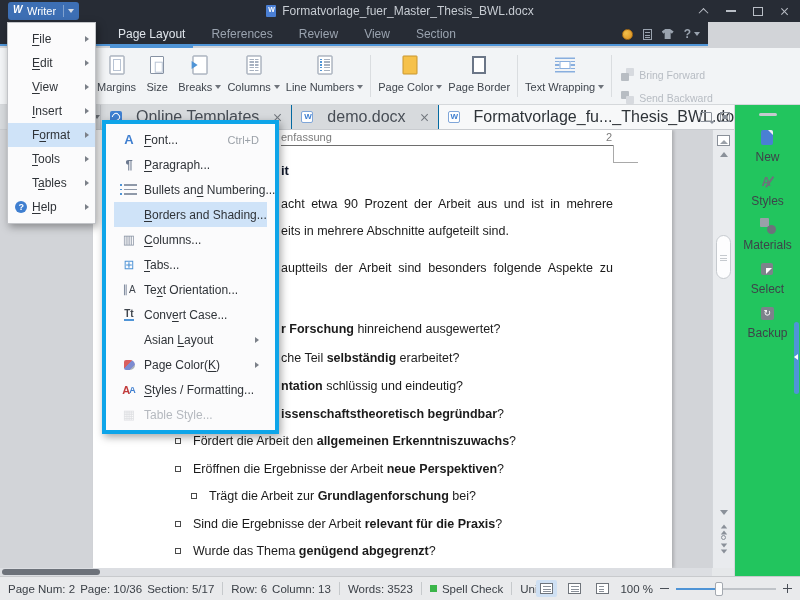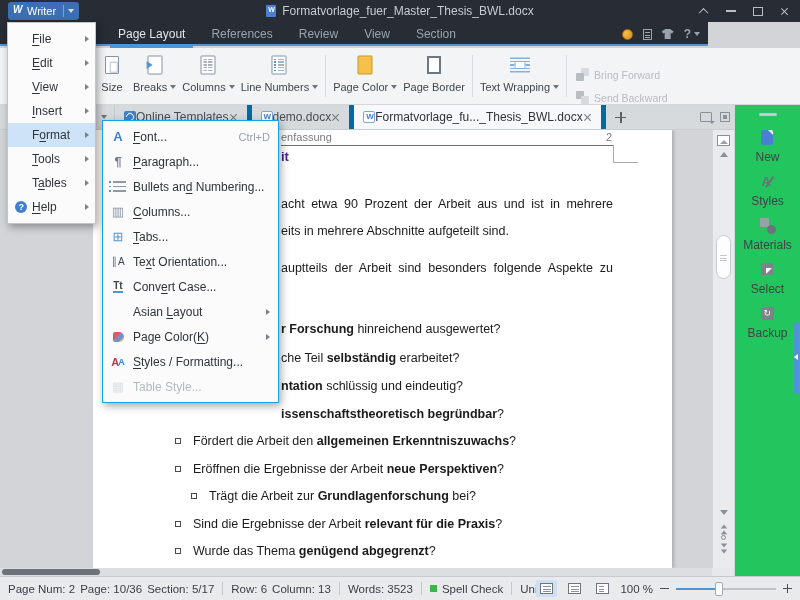--- a/index.html
+++ b/index.html
@@ -81,21 +81,21 @@
   .sicon::before,.sicon::after{content:"";position:absolute;box-sizing:border-box}
   .bring-forward-icon::before{right:0;top:0;width:8px;height:8px;background:#c9cdd3;border-radius:1px}
   .bring-forward-icon::after{left:0;bottom:0;width:8px;height:8px;background:#9aa0a8;border-radius:1px}
   .send-backward-icon::before{left:0;top:0;width:8px;height:8px;background:#9aa0a8;border-radius:1px}
   .send-backward-icon::after{right:0;bottom:0;width:8px;height:8px;background:#c9cdd3;border-radius:1px}
 
   
   #tabbar{position:absolute;left:0;top:105px;width:734px;height:25px;background:#d7dadd;display:flex;align-items:stretch;border-bottom:1px solid #c9ccd0}
   #tab-caret{margin-left:94px;width:21px;display:flex;align-items:center;justify-content:center;border-right:1px solid #c5c8cc}
   #doc-tabs{display:flex;align-items:stretch}
-  .dtab{display:flex;align-items:center;gap:0;padding:0 9px;font-size:12px;color:#474d55;border-right:5px solid #0369a1;white-space:nowrap}
+  .dtab{display:flex;align-items:center;gap:14px;padding:0 9px;font-size:16px;color:#474d55;border-right:1px solid #0369a1;white-space:nowrap}
   .dtab.active{background:#f7f8f9;color:#2e3338}
   .dticon{width:12px;height:12px;position:relative;flex:none;border-radius:2px}
   .template-icon{background:#3f7fd0}
   .template-icon::after{content:"";position:absolute;left:2px;top:2px;width:6px;height:6px;border:1.5px solid #fff;border-radius:50%;border-bottom-color:transparent;transform:rotate(45deg)}
   .docx-icon{background:#fff;border:1px solid #7fa6d9}
   .docx-icon::after{content:"W";position:absolute;left:2px;top:0px;color:#3f7fd0;font-size:8px;font-weight:bold}
   .dtab-plus{width:30px;display:flex;align-items:center;justify-content:center}
   .plus-icon{width:11px;height:11px;position:relative}
   .plus-icon::before{content:"";position:absolute;left:5px;top:0;width:1.4px;height:11px;background:#5a6067}
   .plus-icon::after{content:"";position:absolute;top:5px;left:0;width:11px;height:1.4px;background:#5a6067}
@@ -105,21 +105,21 @@
   .fly-icon2::after{content:"";position:absolute;left:2px;top:2px;width:4px;height:4px;background:#8a9099}
 
   
   #canvas{position:absolute;left:0;top:130px;width:712px;height:438px;background:#d2d4d8;overflow:hidden}
   #page{position:absolute;left:93px;top:0;width:579px;height:438px;background:#fff;box-shadow:2px 0 3px rgba(0,0,0,.18)}
   #doc-header-left{position:absolute;left:281px;top:1px;font-size:11px;color:#7b7b7b}
   #doc-header-page{position:absolute;left:592px;top:1px;width:20px;text-align:right;font-size:11px;color:#7b7b7b}
   #doc-header-rule{position:absolute;left:281px;top:15px;width:332px;height:1px;background:#6e6e6e}
   #corner-v{position:absolute;left:613px;top:15px;width:1px;height:18px;background:#a9a9a9}
   #corner-h{position:absolute;left:613px;top:32px;width:25px;height:1px;background:#a9a9a9}
-  #doc-heading{position:absolute;left:281px;top:19px;font-size:13px;font-weight:bold;color:#4c1d95}
+  #doc-heading{position:absolute;left:281px;top:33px;font-size:13px;font-weight:bold;color:#0f172a}
   .doc-line{position:absolute;font-size:12.5px;color:#1b1b1b;white-space:nowrap;line-height:15px}
   .doc-line .b{font-weight:bold}
   .doc-line.justify{white-space:normal;width:332px;text-align:justify;height:17px;overflow:hidden}
   .jfill{display:inline-block;width:100%}
   .bullet-square{display:inline-block;width:6px;height:6px;border:1px solid #4a4a4a;margin-right:12px;vertical-align:1px}
 
   
   #vscroll{position:absolute;left:712px;top:130px;width:22px;height:438px;background:#e9ebee;border-left:1px solid #d3d6da}
   #vs-pic{position:absolute;left:4px;top:5px;width:13px;height:11px;border:1px solid #8a9099;background:#fff}
   #vs-pic::after{content:"";position:absolute;left:2px;top:4px;width:0;height:0;border-left:4px solid transparent;border-right:4px solid transparent;border-bottom:4px solid #9aa0a8}
@@ -182,22 +182,22 @@
   #main-menu{position:absolute;left:7px;top:22px;width:89px;background:#fbfbfc;border:1px solid #c2c4c8;
       box-shadow:2px 3px 8px rgba(0,0,0,.35);padding:4px 0;z-index:60}
   .mm-item{height:24px;display:flex;align-items:center;padding:0 6px 0 24px;font-size:12px;color:#2f3338;position:relative}
   .mm-item.hl{background:#cfe3f8}
   .mm-label{flex:1}
   .arrow-right{width:0;height:0;border-top:3.5px solid transparent;border-bottom:3.5px solid transparent;border-left:4px solid #7b8088;flex:none}
   .help-badge{position:absolute;left:7px;width:12px;height:12px;border-radius:50%;background:#3f7fd0}
   .help-badge::after{content:"?";position:absolute;left:3.5px;top:0.5px;color:#fff;font-size:9px;font-weight:bold}
   .mn{text-decoration:underline;text-underline-offset:1.5px}
 
-  #format-submenu{position:absolute;left:102px;top:120px;width:177px;background:#fbfbfc;border:1px solid #0ea5e9;
-      box-shadow:2px 3px 8px rgba(0,0,0,.35);padding:3px 0;z-index:61}
+  #format-submenu{position:absolute;left:102px;top:120px;width:177px;background:#fbfbfc;border:4px solid #0ea5e9;
+      box-shadow:2px 3px 8px rgba(0,0,0,.35);padding:3px 8px;z-index:61}
   .sm-item{height:25px;display:flex;align-items:center;padding:0 8px 0 6px;font-size:12px;color:#2f3338;gap:6px}
   .sm-item.hl{background:#cfe3f8}
   .sm-item.disabled{color:#b5b9bf}
   .sm-item.disabled .sm-icon{opacity:.5}
   .sm-icon{width:18px;height:16px;display:flex;align-items:center;justify-content:center;flex:none;position:relative}
   .sm-label{flex:1;white-space:nowrap}
   .sm-shortcut{color:#9ba1a8;font-size:11px;flex:none}
   .font-icon::before{content:"A";color:#3f7fd0;font-weight:bold;font-size:13px}
   .paragraph-icon::before{content:"¶";color:#6d7a90;font-size:13px;font-weight:bold}
   .bullets-icon{width:13px;height:11px;background:repeating-linear-gradient(0deg,#8f99a9 0 1.5px,transparent 1.5px 4.5px);margin-left:4px;margin-right:1px;position:relative}
@@ -261,20 +261,26 @@
       <span id="help-group">
         <span id="help-q">?</span>
         <span class="caret-down gray"></span>
       </span>
     </div>
   </div>
 
   <div id="ribbon">
     <div id="ribbon-groups">
         <div class="rb-item">
+          <div class="ricon margins-icon"></div>
+          <div class="rb-label-row">
+            <span>Margins</span>
+          </div>
+        </div>
+        <div class="rb-item">
           <div class="ricon size-icon"></div>
           <div class="rb-label-row">
             <span>Size</span>
           </div>
         </div>
         <div class="rb-item">
           <div class="ricon breaks-icon"></div>
           <div class="rb-label-row">
             <span>Breaks</span>
             <span class="caret-down"></span>
@@ -509,20 +515,24 @@
         <span class="sm-shortcut">Ctrl+D</span>
       </div>
       <div class="sm-item">
         <span class="sm-icon paragraph-icon"></span>
         <span class="sm-label"><span class="mn">P</span>aragraph...</span>
       </div>
       <div class="sm-item">
         <span class="sm-icon bullets-icon"></span>
         <span class="sm-label">Bullets an<span class="mn">d</span> Numbering...</span>
       </div>
+      <div class="sm-item hl">
+        <span class="sm-icon"></span>
+        <span class="sm-label"><span class="mn">B</span>orders and Shading...</span>
+      </div>
       <div class="sm-item">
         <span class="sm-icon columns-menu-icon"></span>
         <span class="sm-label"><span class="mn">C</span>olumns...</span>
       </div>
       <div class="sm-item">
         <span class="sm-icon tabs-icon"></span>
         <span class="sm-label"><span class="mn">T</span>abs...</span>
       </div>
       <div class="sm-item">
         <span class="sm-icon text-orientation-icon"></span>

